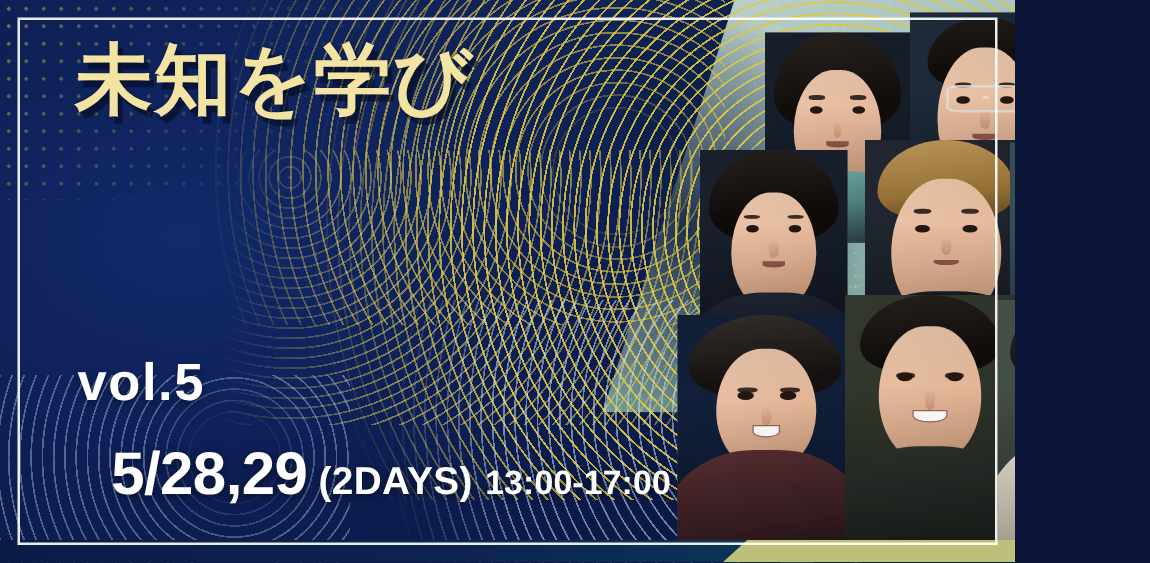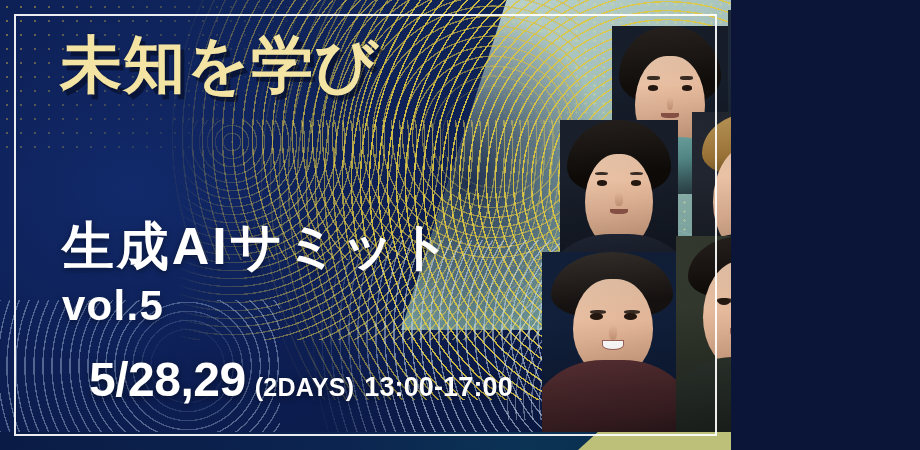--- a/index.html
+++ b/index.html
@@ -1,19 +1,19 @@
 <!DOCTYPE html>
 <html lang="ja"><head>
 <meta charset="utf-8">
 <style>
   html,body{margin:0;padding:0;background:#0a1538;}
   *{box-sizing:border-box;}
   .stage{
     position:relative;
-    width:731px;height:450px;
+    width:812px;height:450px;
     overflow:hidden;
     font-family:"Liberation Sans","DejaVu Sans",sans-serif;
     background:#0b1b4d;
   }
 
   
   .bg-base{
     position:absolute;inset:0;
     background:
       radial-gradient(ellipse 70% 90% at 18% 42%, #122a6b 0%, #0d1f55 45%, #0a1740 100%),
@@ -228,21 +228,21 @@
     box-shadow:0 1px 3px rgba(0,0,0,.3);
   }
 
   .daterow{
     position:absolute;left:60px;top:352px;
     display:flex;align-items:baseline;
     color:#fff;white-space:nowrap;
     text-shadow:0 2px 7px rgba(0,0,0,.5);
   }
   .date-main{font-size:48px;font-weight:700;letter-spacing:-.01em;margin-left:29px;}
-  .date-days{font-size:25px;font-weight:600;margin-left:9px;letter-spacing:.01em;}
+  .date-days{font-size:31px;font-weight:600;margin-left:9px;letter-spacing:.01em;}
   .date-time{font-size:27px;font-weight:600;margin-left:10px;letter-spacing:.005em;}
 </style>
 </head>
 <body>
 
 <div class="stage">
 
   <div class="bg-base"></div>
   <div class="bg-sheen"></div>
 
@@ -400,21 +400,20 @@
       </div>
       <div class="shade"></div>
     </div>
 
   </div>
 
   <div class="headline">
     <span class="l1">未知を学び</span>
   </div>
 
-  <div class="brandline">生成AIサミット</div>
 
   <div class="volrow">
     <span class="vol">vol.5</span>
   </div>
 
   <div class="daterow">
     <span class="date-main">5/28,29</span>
     <span class="date-days">(2DAYS)</span>
     <span class="date-time">13:00-17:00</span>
   </div>

